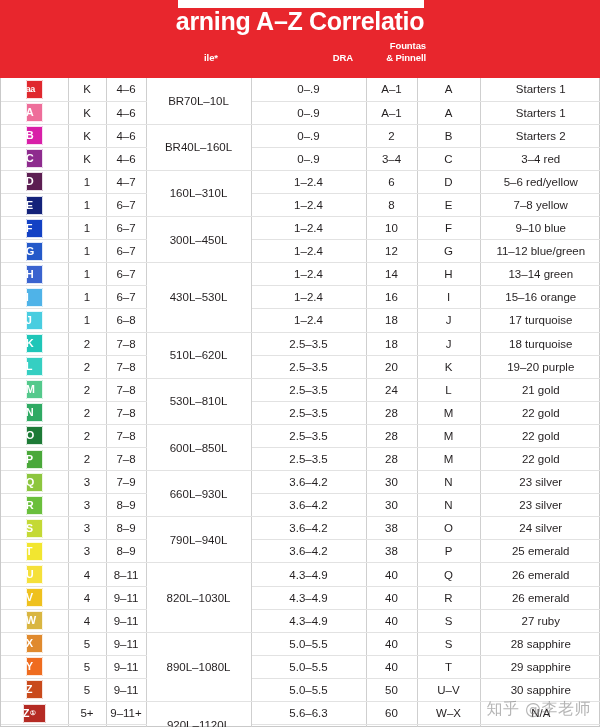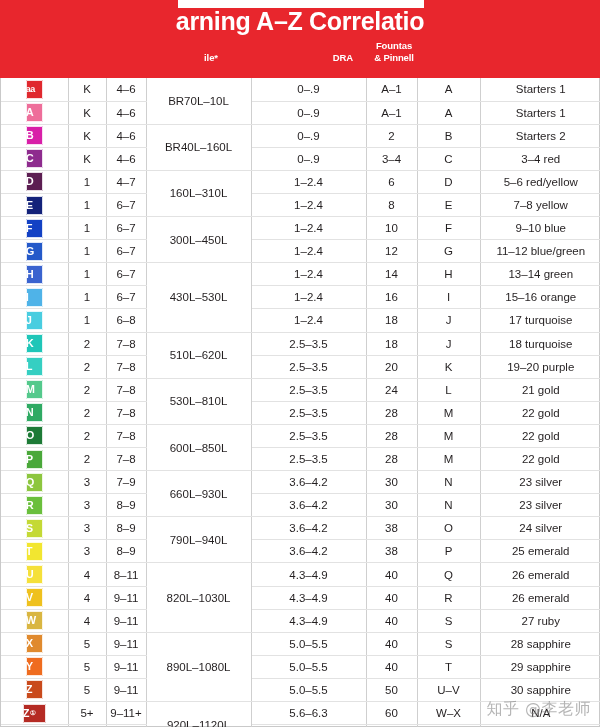--- a/index.html
+++ b/index.html
@@ -53,21 +53,21 @@
     color: #ffffff;
     font-size: 9.5px;
     font-weight: bold;
     text-align: center;
     line-height: 12px;
     letter-spacing: -0.1px;
   }
   .hc.lexile  { left: 160px; top: 16px; width: 102px; }
   .hc.ar      { left: 239px; top: 4px;  width: 115px; margin-top: 36px; }
   .hc.dra     { left: 318px; top: 16px; width: 50px;  }
-  .hc.fp      { left: 362px; top: 4px;  width: 64px;  }
+  .hc.fp      { left: 362px; top: 4px;  width: 64px; text-align: right;  }
 
   
   .table-wrap {
     position: relative;
     width: 600px;
     height: 649px;
     background: #ffffff;
     border-left: 1px solid #c9c9c9;
     border-right: 1px solid #c9c9c9;
     border-bottom: 1px solid #c9c9c9;

